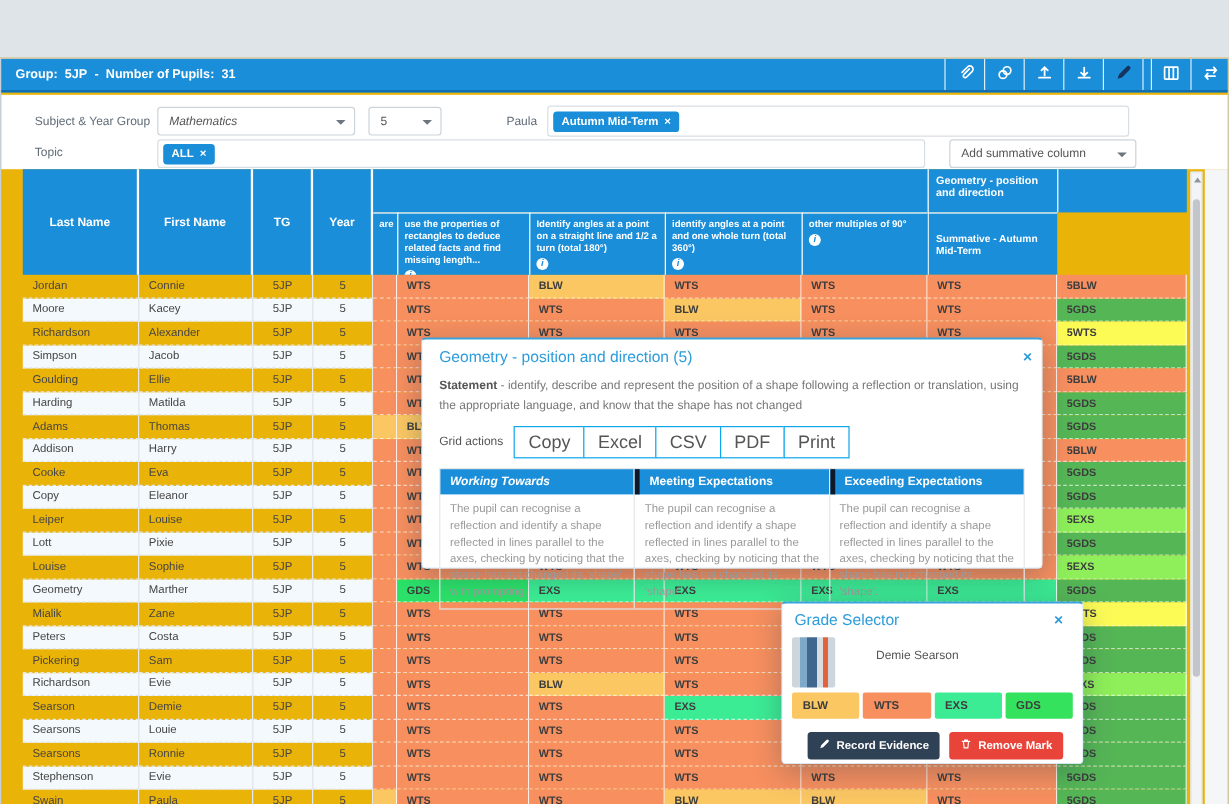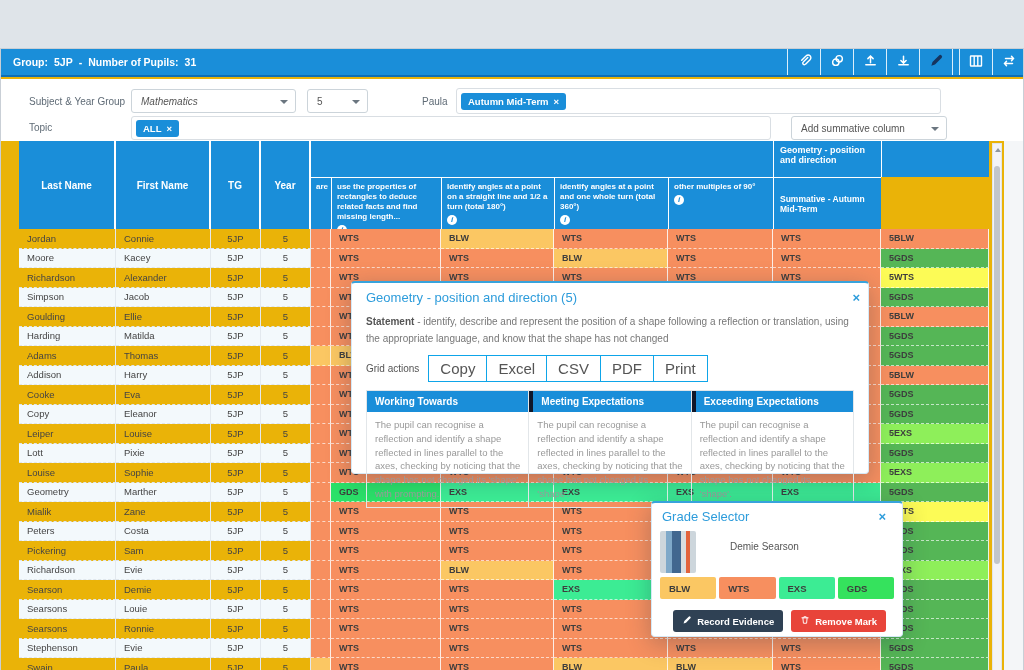--- a/index.html
+++ b/index.html
@@ -541,21 +541,21 @@
     <div class="actions">
       <span class="actions-label">Grid actions</span>
       <button class="act-btn">Copy</button>
       <button class="act-btn">Excel</button>
       <button class="act-btn">CSV</button>
       <button class="act-btn">PDF</button>
       <button class="act-btn">Print</button>
     </div>
     <div class="exp-table">
       <div class="exp-col first">
-        <div class="exp-h" style="border-left:none;">Working Towards</div>
+        <div class="exp-h" style="border-left:none;font-style:italic;">Working Towards</div>
         <div class="exp-t">The pupil can recognise a reflection and identify a shape reflected in lines parallel to the axes, checking by noticing that the shape has not changed its 'shape' with prompting.</div>
       </div>
       <div class="exp-col">
         <div class="exp-h">Meeting Expectations</div>
         <div class="exp-t">The pupil can recognise a reflection and identify a shape reflected in lines parallel to the axes, checking by noticing that the shape has not changed its 'shape'.</div>
       </div>
       <div class="exp-col">
         <div class="exp-h">Exceeding Expectations</div>
         <div class="exp-t">The pupil can recognise a reflection and identify a shape reflected in lines parallel to the axes, checking by noticing that the shape has not changed its 'shape'.</div>
       </div>

